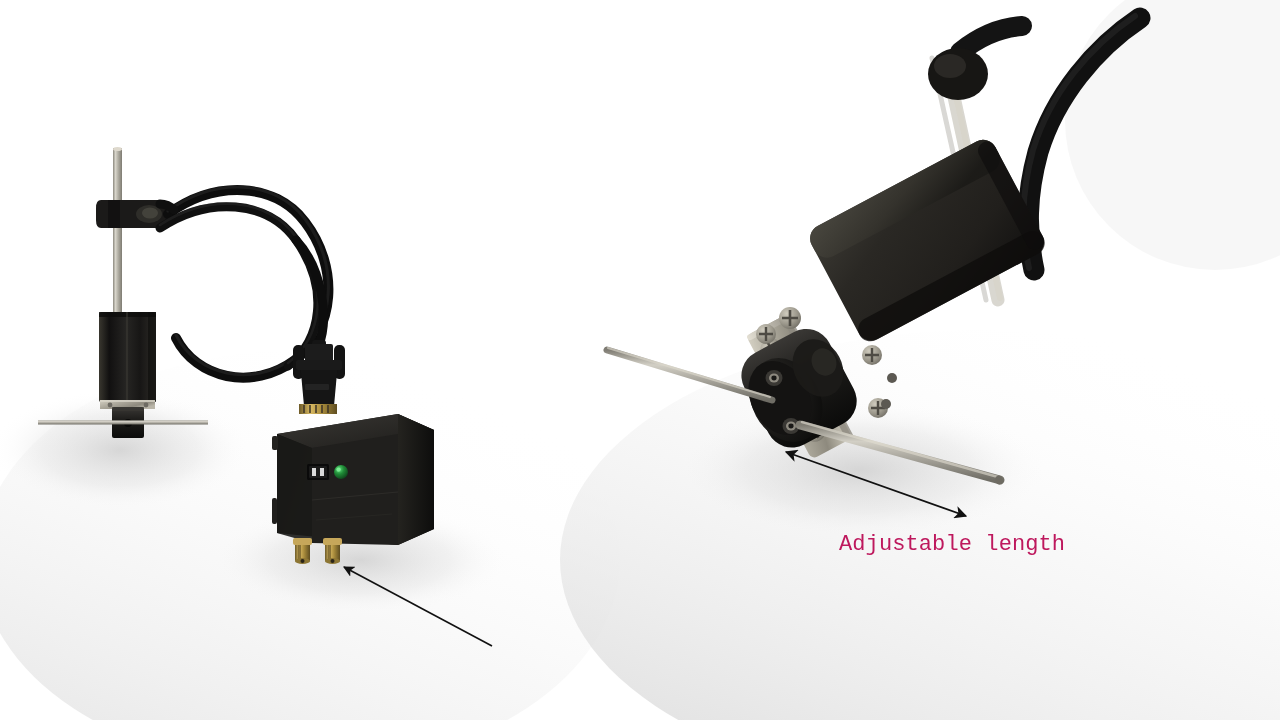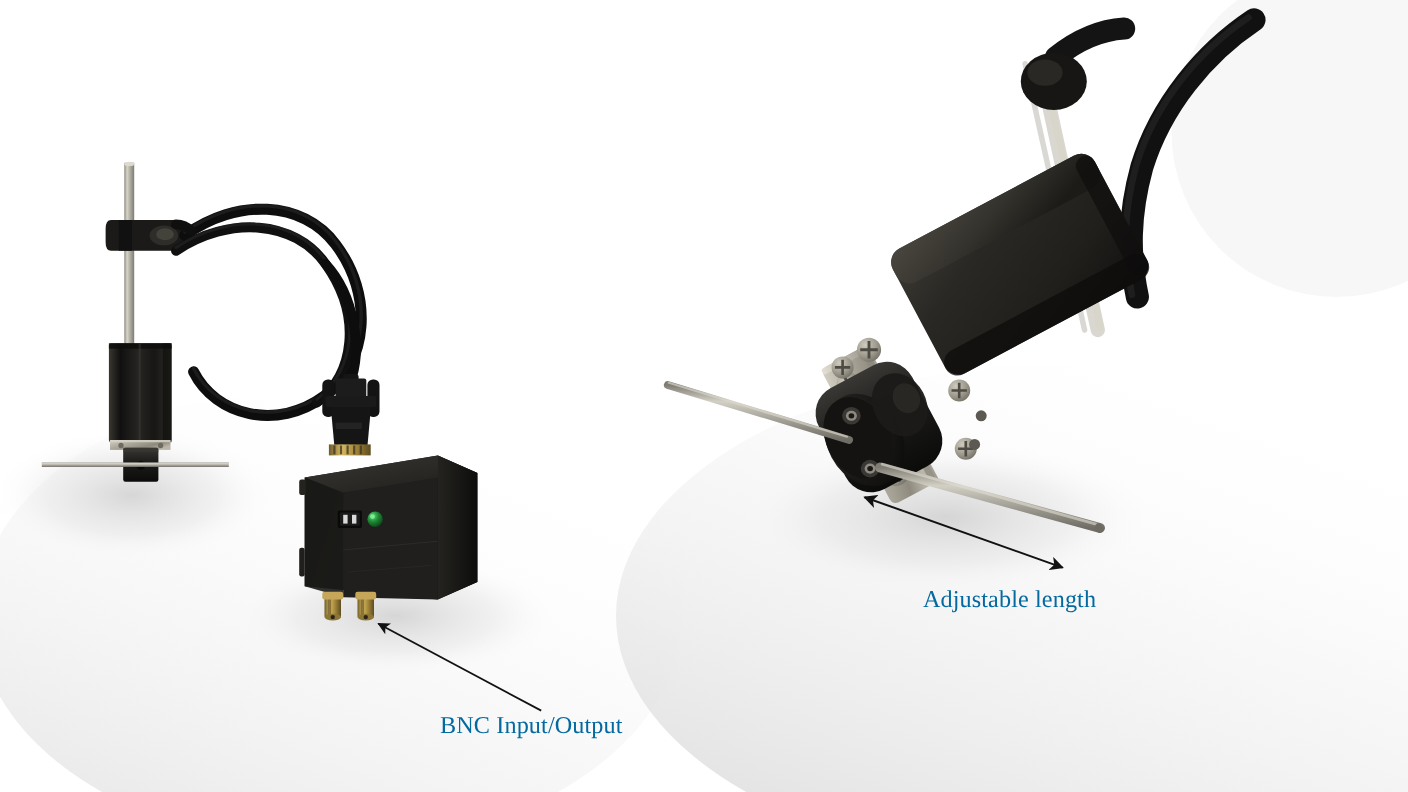--- a/index.html
+++ b/index.html
@@ -1,19 +1,19 @@
 <!DOCTYPE html>
 <html><head>
 <meta charset="utf-8">
 <style>
   html,body{margin:0;padding:0;background:#fff;}
   body{width:1280px;height:720px;overflow:hidden;font-family:"Liberation Sans",sans-serif;}
   #stage{position:relative;width:1280px;height:720px;background:#ffffff;}
   .fig{position:absolute;left:0;top:0;width:1280px;height:720px;}
-  .label{position:absolute;color:#0369a1;font-family:Liberation Serif, serif;
+  .label{position:absolute;color:#be185d;font-family:Liberation Mono, monospace;
          font-size:22px;letter-spacing:.1px;white-space:nowrap;line-height:1;}
   #lbl-bnc{left:400px;top:648px;}
   #lbl-adj{left:839px;top:534px;}
 </style>
 </head>
 <body>
 
 <div id="stage">
 
   <svg class="fig" viewBox="0 0 1280 720">
@@ -328,17 +328,16 @@
     </g>
 
     <g>
       <line x1="492" y1="646" x2="344" y2="567" stroke="#111111" stroke-width="1.6" marker-end="url(#arrowEnd)"></line>
     </g>
     <g>
       <line x1="786" y1="452" x2="966" y2="516" stroke="#111111" stroke-width="1.8" marker-start="url(#arrowStart)" marker-end="url(#arrowEnd)"></line>
     </g>
   </svg>
 
-  <div class="label" id="lbl-bnc">BNC Input/Output</div>
 
   <div class="label" id="lbl-adj">Adjustable length</div>
 
 </div>
 
 </body></html>

